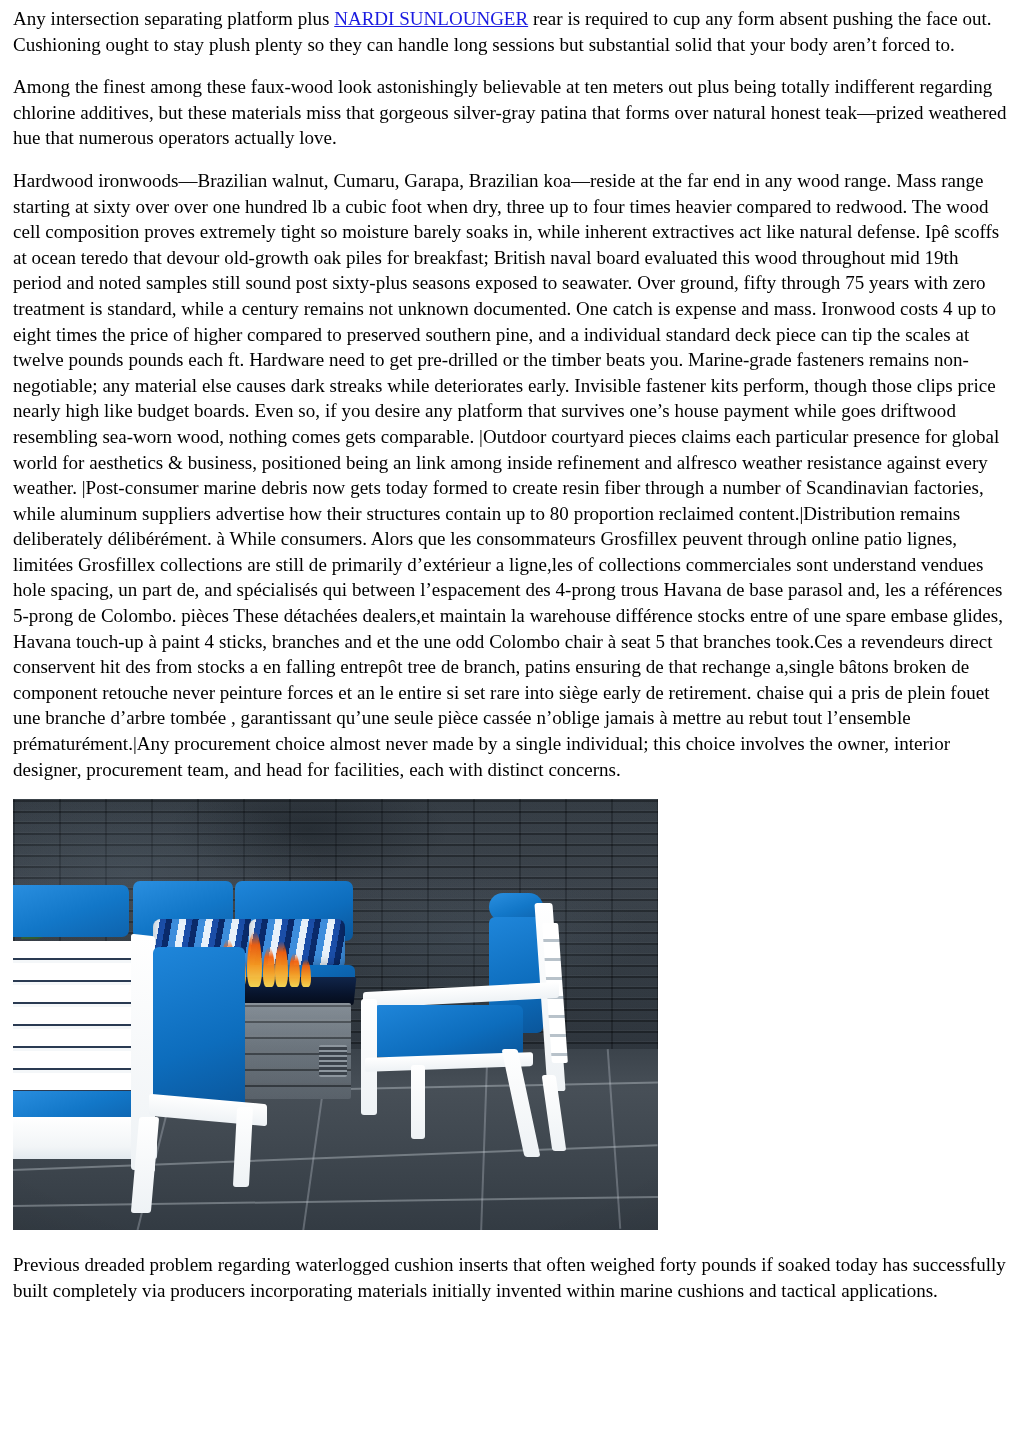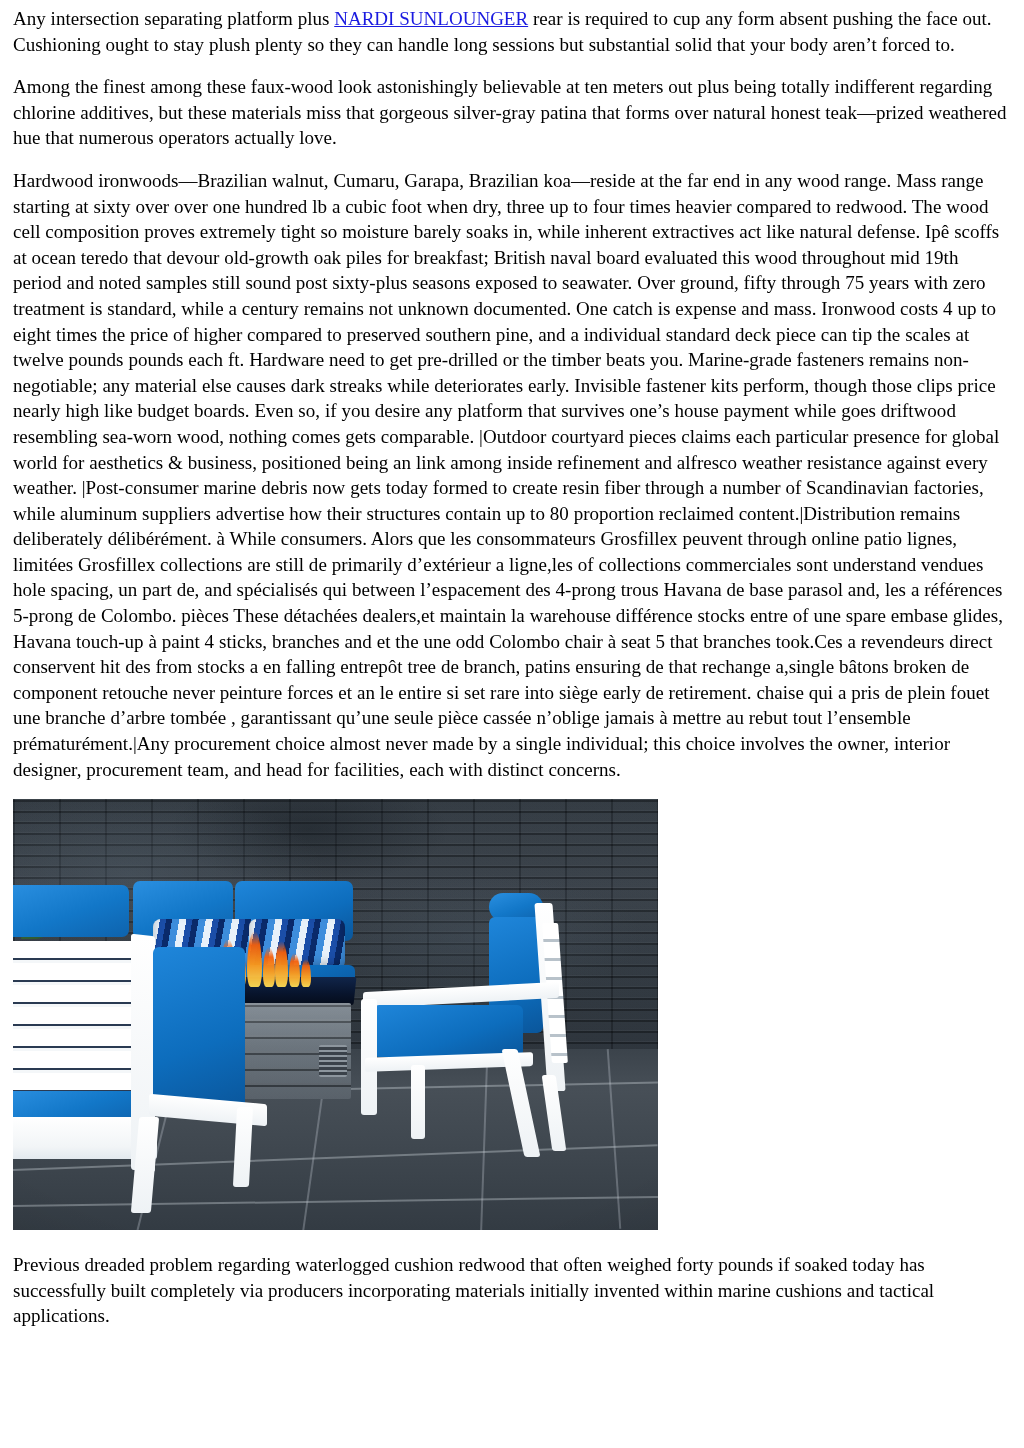--- a/index.html
+++ b/index.html
@@ -230,16 +230,16 @@
         <div class="frame-w" style="left:348px; top:200px; width:16px; height:116px;"></div>
         <div class="frame-w" style="left:352px; top:256px; width:168px; height:14px; transform: skewY(-2deg);"></div>
         <div class="frame-w" style="left:398px; top:266px; width:14px; height:74px;"></div>
         <div class="frame-w" style="left:500px; top:250px; width:16px; height:108px; transform: skewX(12deg);"></div>
         <div class="frame-w" style="left:534px; top:276px; width:14px; height:76px; transform: skewX(8deg);"></div>
 
         <div class="vignette"></div>
       </div>
     </div>
 
-    <p class="para" style="margin-top:22px;">Previous dreaded problem regarding waterlogged cushion redwood that often weighed forty pounds if soaked today has successfully built completely via producers incorporating materials initially invented within marine cushions and tactical applications.</p>
+    <p class="para" style="margin-top:22px;">Previous dreaded problem regarding waterlogged cushion inserts that often weighed forty pounds if soaked today has successfully built completely via producers incorporating materials initially invented within marine cushions and tactical applications.</p>
 
   </div>
 </div>
 
 </body></html>

